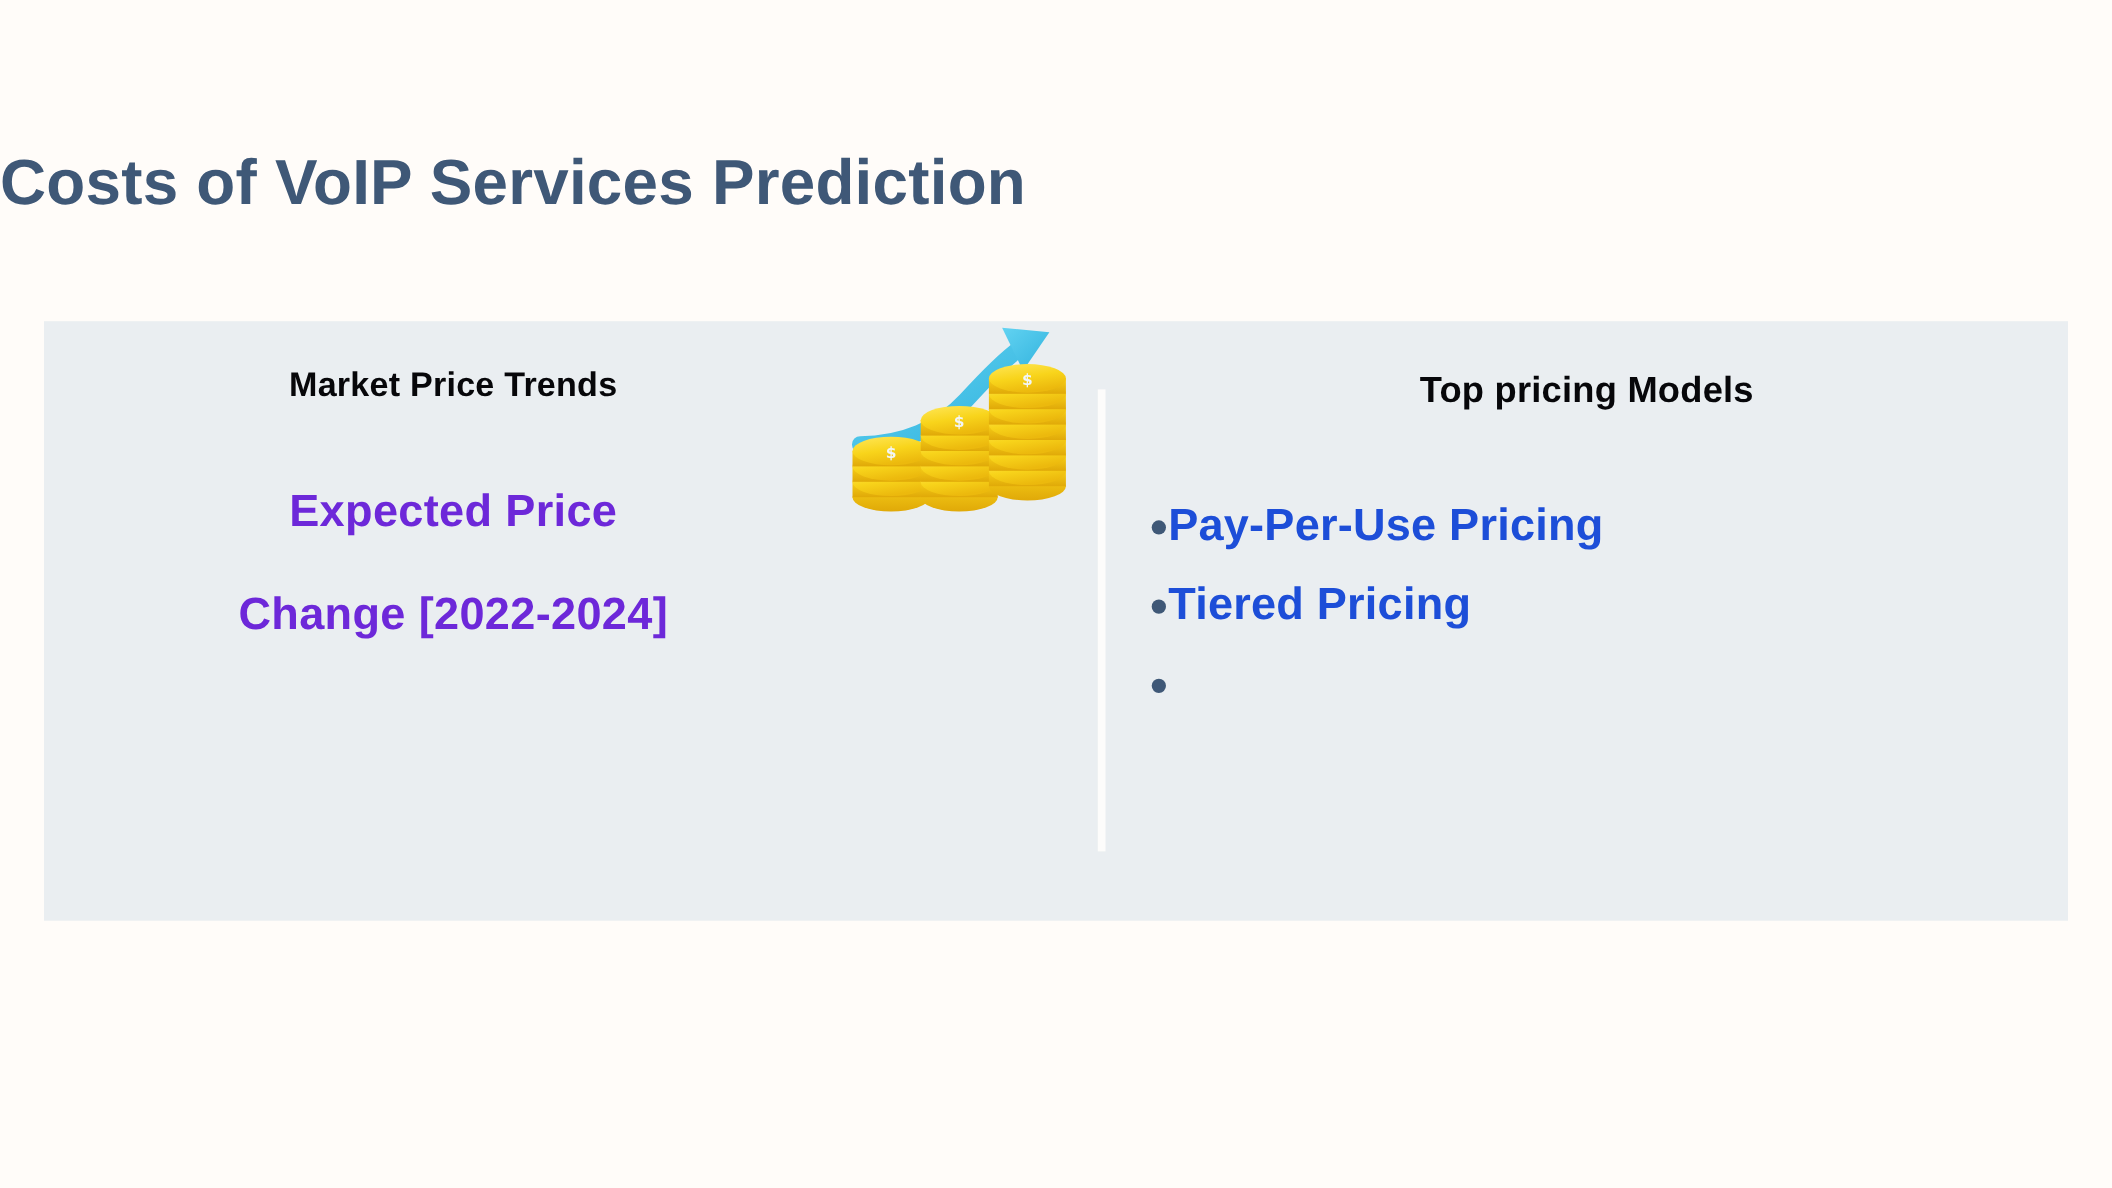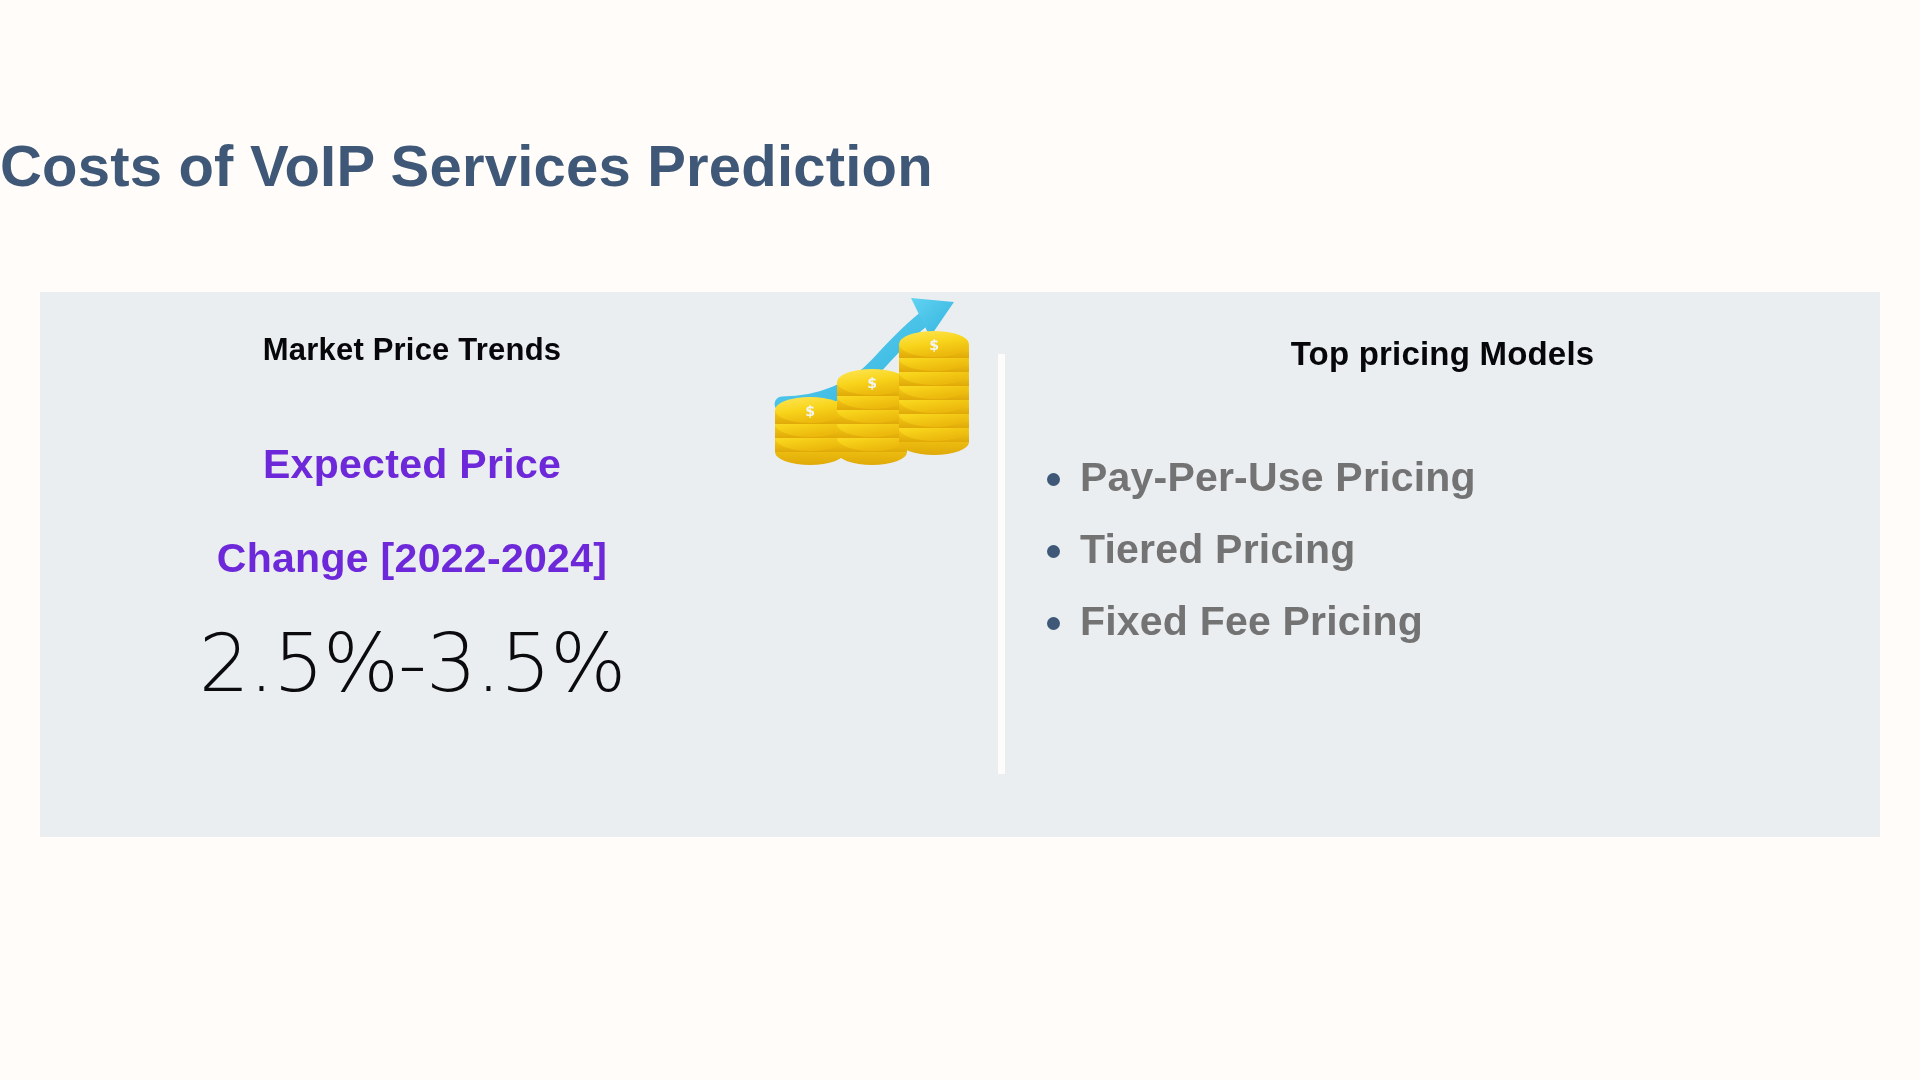--- a/index.html
+++ b/index.html
@@ -143,24 +143,24 @@
     left: 0;
     width: 875px;
     margin: 0;
     padding: 0;
     list-style: none;
   }
   .model-item {
     position: relative;
     font-size: 41px;
     font-weight: bold;
-    color: #737373;
+    color: #1d4ed8;
     letter-spacing: 0.2px;
     line-height: 1;
-    padding-left: 75px;
+    padding-left: 57px;
     margin-bottom: 31px;
     white-space: nowrap;
   }
   .model-item .bullet-dot {
     position: absolute;
     left: 42px;
     top: 16px;
     width: 13px;
     height: 13px;
     border-radius: 50%;
@@ -176,21 +176,20 @@
 
   <div class="left-col">
 
     <div class="left-heading">Market Price Trends</div>
 
     <div class="expected-block">
       <div class="line1">Expected Price</div>
       <div class="line2">Change [2022-2024]</div>
     </div>
 
-    <div class="percent-value">2.5%-3.5%</div>
 
     <div class="coins-illustration">
       <svg viewBox="0 0 220 190" xmlns="http://www.w3.org/2000/svg">
         <defs>
           <linearGradient id="coinTop" x1="0" y1="0" x2="0.4" y2="1">
             <stop offset="0%" stop-color="#ffe758"></stop>
             <stop offset="55%" stop-color="#f8d41b"></stop>
             <stop offset="100%" stop-color="#ecb90d"></stop>
           </linearGradient>
           <linearGradient id="coinSide" x1="0" y1="0" x2="0" y2="1">
@@ -267,19 +266,18 @@
       <li class="model-item">
         <span class="bullet-dot"></span>
         <span>Pay-Per-Use Pricing</span>
       </li>
       <li class="model-item">
         <span class="bullet-dot"></span>
         <span>Tiered Pricing</span>
       </li>
       <li class="model-item">
         <span class="bullet-dot"></span>
-        <span>Fixed Fee Pricing</span>
       </li>
     </ul>
 
   </div>
 
 </section>
 
 </body></html>

